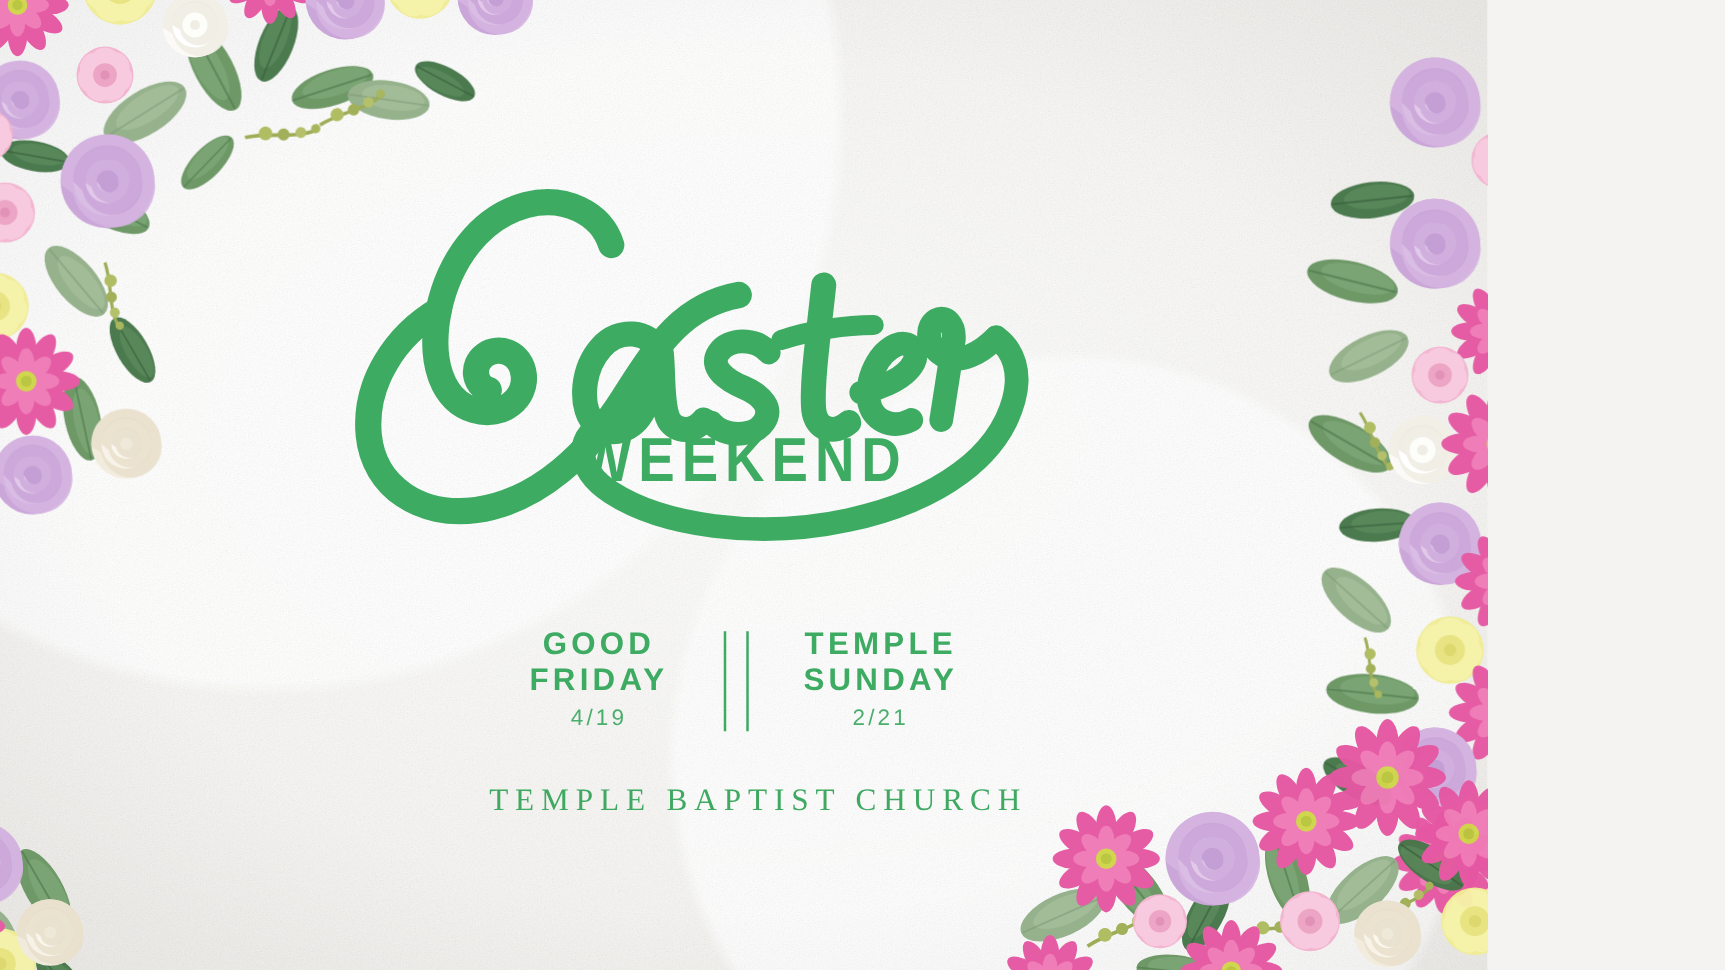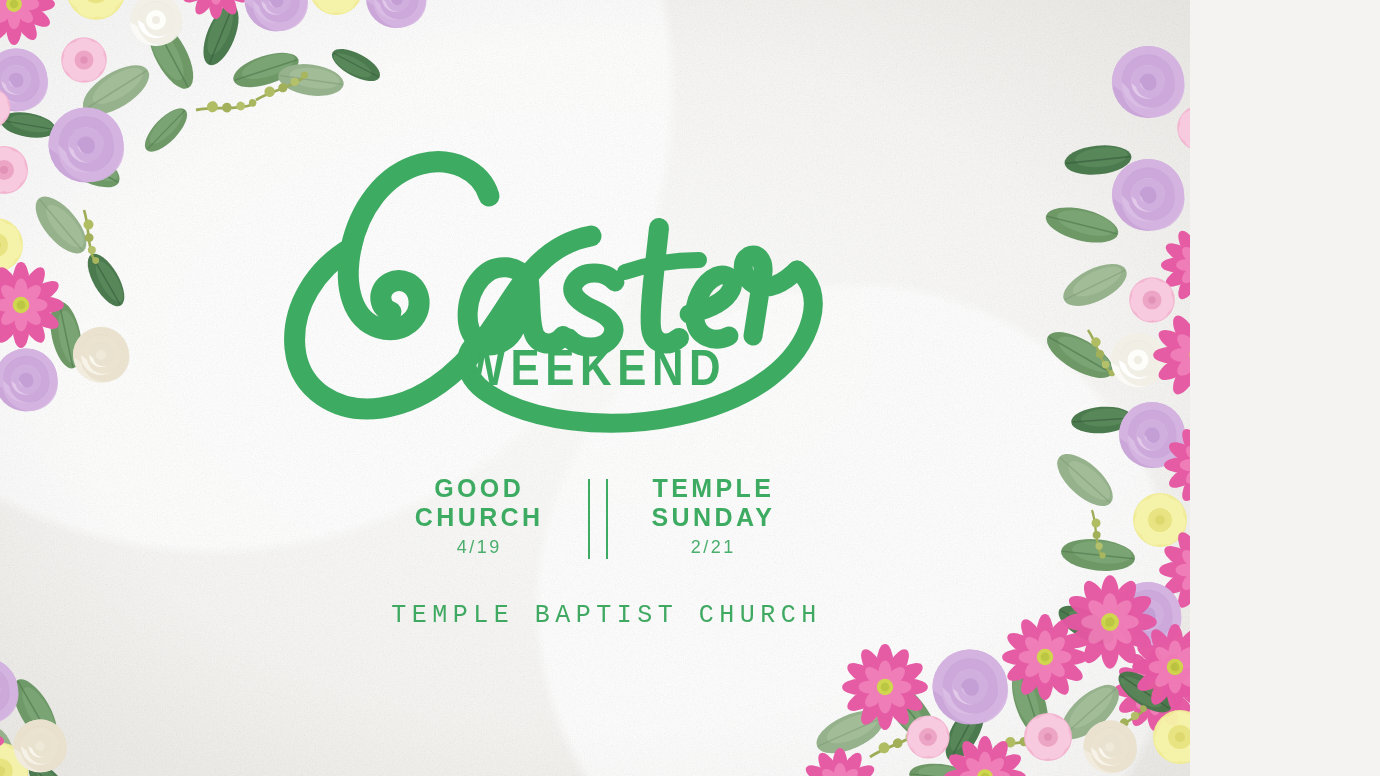--- a/index.html
+++ b/index.html
@@ -67,22 +67,22 @@
     letter-spacing:6px;
     color:#3dab61;
     white-space:nowrap;
     transform-origin:center;
   }
   .weekend span { display:inline-block; transform:scaleX(.93) scaleY(1.06); }
 
   
   .events {
     display:flex;
-    align-items:flex-start;
-    margin-top:42px;
+    align-items:center;
+    margin-top:68px;
     gap:16px;
   }
   .event {
     display:flex; flex-direction:column;
     align-items:center;
     justify-content:flex-start;
     padding:0 28px;
     min-width:118px;
   }
   .event .title {
@@ -108,21 +108,21 @@
     width:2px;
     background:#3dab61;
     align-self:flex-start;
     height:80px;
     margin-top:5px;
     flex:0 0 2px;
   }
 
   .church {
     margin-top:42px;
-    font-family:Liberation Mono, monospace;
+    font-family:Liberation Serif, serif;
     font-weight:normal;
     font-size:25px;
     letter-spacing:5.5px;
     color:#3fa962;
     white-space:nowrap;
     margin-left:23px;
   }
 
   
   .floral { position:absolute; z-index:10; pointer-events:none; }
@@ -441,21 +441,21 @@
       <div class="weekend">
         <span>WEEKEND</span>
       </div>
     </div>
 
     <div class="events">
 
       <div class="event">
         <div class="title">
           <div>GOOD</div>
-          <div>CHURCH</div>
+          <div>FRIDAY</div>
         </div>
         <div class="date">4/19</div>
       </div>
 
       <div class="divider"></div>
 
 
       <div class="divider"></div>
 
       <div class="event">

